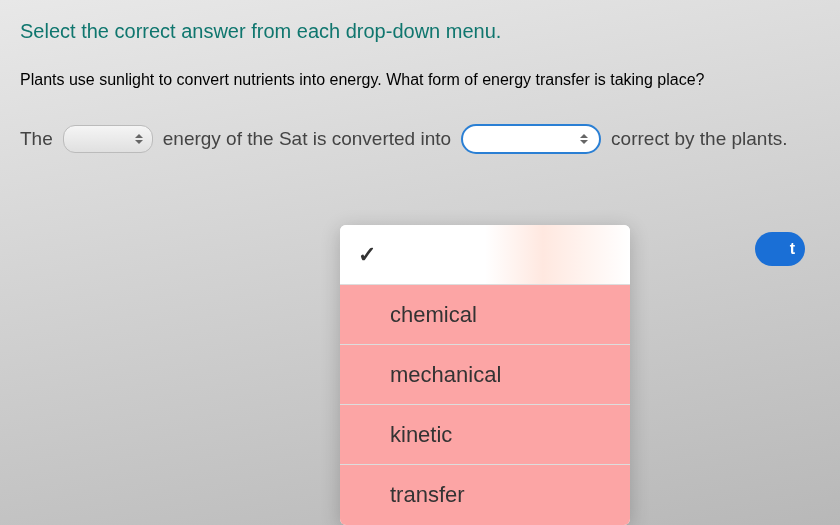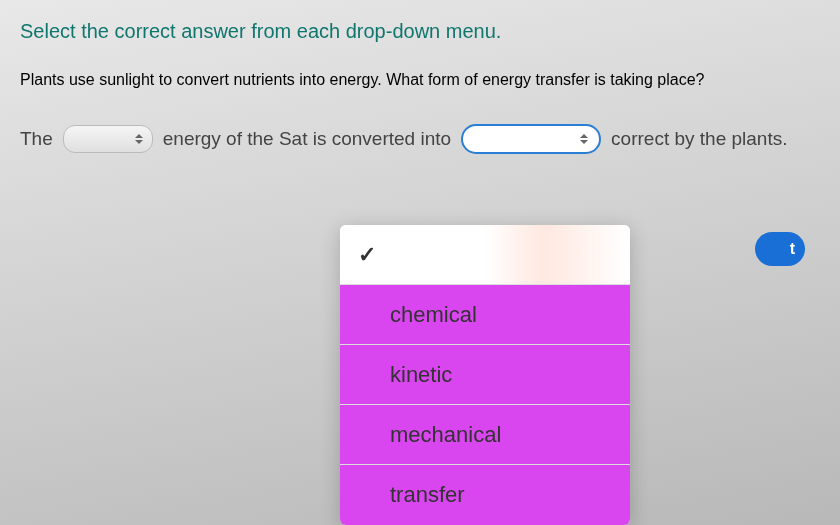--- a/index.html
+++ b/index.html
@@ -97,21 +97,21 @@
       overflow: hidden;
     }
     .dropdown-item {
       height: 60px;
       display: flex;
       align-items: center;
       padding-left: 50px;
       font-size: 22px;
       color: #333;
       border-bottom: 1px solid #ddd;
-      background: #d946ef;
+      background: #fca5a5;
     }
     .dropdown-item:last-child { border-bottom: none; }
     .dropdown-item.selected-blank {
       padding-left: 18px;
       background: linear-gradient(90deg, #fff 50%, #ffe8e0 70%, #fff 100%);
     }
     .check-icon {
       color: #333;
       font-size: 22px;
       font-weight: bold;
@@ -138,16 +138,16 @@
 
 <button class="next-button">
   <span>t</span>
 </button>
 
 <div class="dropdown-list">
   <div class="dropdown-item selected-blank">
     <span class="check-icon">✓</span>
   </div>
   <div class="dropdown-item">chemical</div>
+  <div class="dropdown-item">mechanical</div>
   <div class="dropdown-item">kinetic</div>
-  <div class="dropdown-item">mechanical</div>
   <div class="dropdown-item">transfer</div>
 </div>
 
 </body></html>

